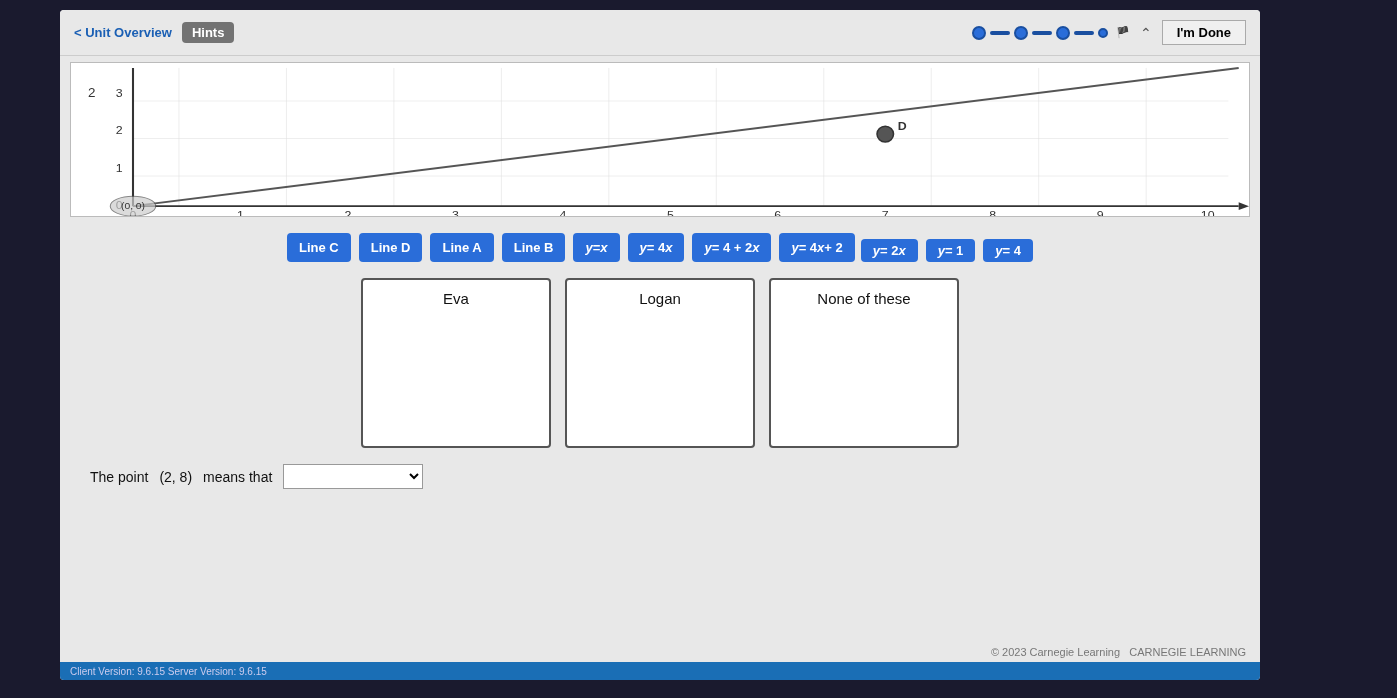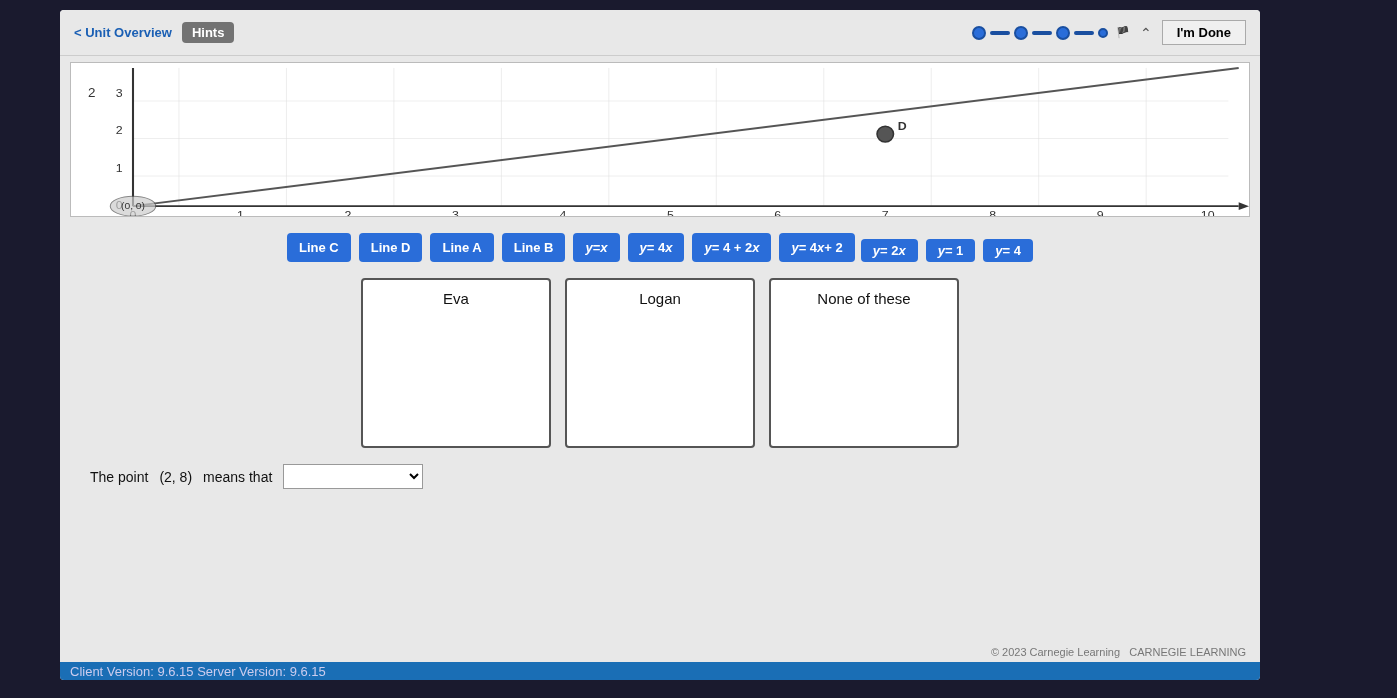--- a/index.html
+++ b/index.html
@@ -188,21 +188,21 @@
       bottom: 0;
       width: 100%;
       background: #1a6eb5;
       height: 18px;
       display: flex;
       align-items: center;
       padding: 0 10px;
     }
     .footer-text {
       color: #cce;
-      font-size: 13px;
+      font-size: 10px;
     }
 
     
     .copyright-bar {
       position: absolute;
       bottom: 22px;
       right: 14px;
       font-size: 11px;
       color: #777;
     }

